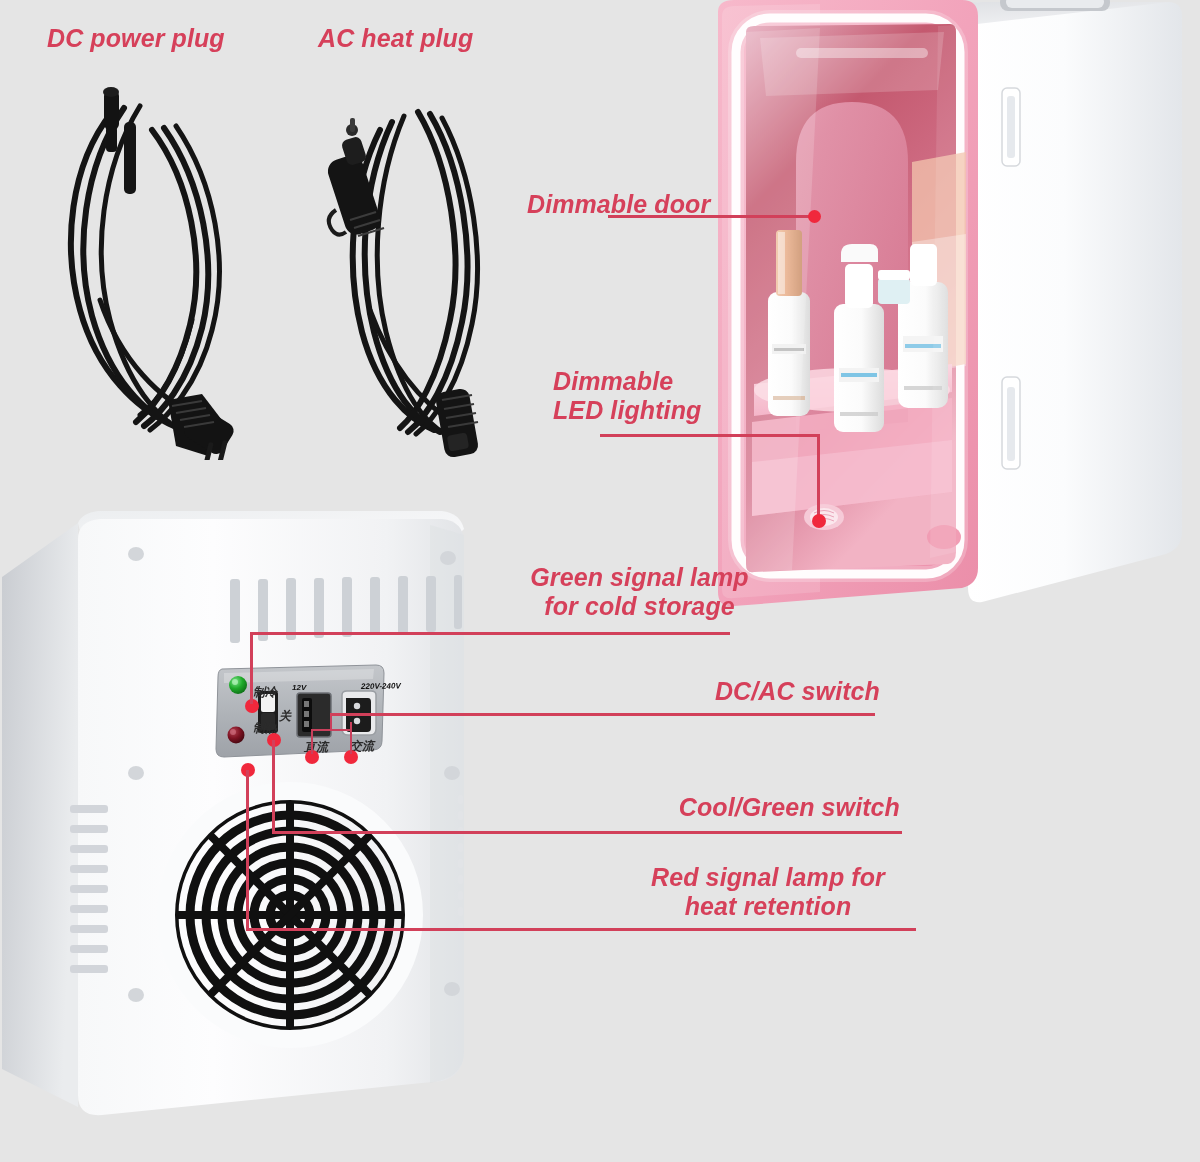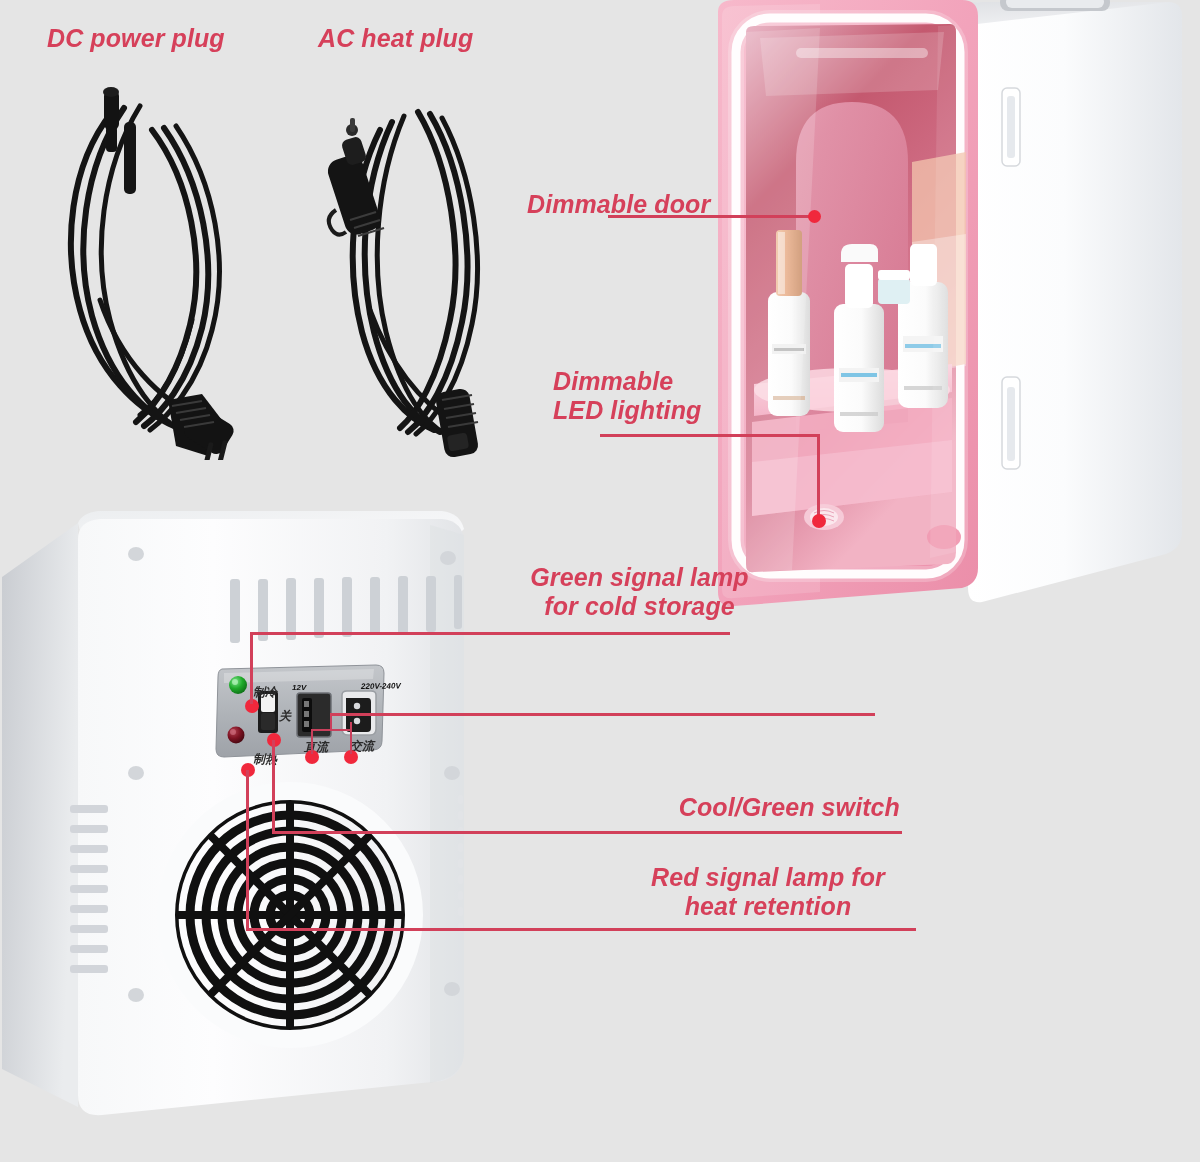--- a/index.html
+++ b/index.html
@@ -429,38 +429,39 @@
 
         <circle r="124" fill="none" stroke="#fafbfc" stroke-width="18"></circle>
       </g>
     </svg>
 
     
     <div class="panel-label v-en" style="left:302px;top:188px;">12V</div>
     <div class="panel-label v-en" style="left:343px;top:187px;transform:rotate(-1deg);padding-left:28px;">220V-240V</div>
     <div class="panel-label" style="left:263px;top:189px;">制冷</div>
     <div class="panel-label" style="left:289px;top:213px;">关</div>
-    <div class="panel-label" style="left:263px;top:256px;text-align:center;">制热</div>
+    <div class="panel-label" style="left:263px;top:225px;text-align:center;">制热</div>
     <div class="panel-label" style="left:314px;top:244px;">直流</div>
     <div class="panel-label" style="left:360px;top:243px;">交流</div>
   </div>
 
   <div class="dot" style="left:245px;top:699px;width:14px;height:14px;"></div>
   <div class="lead-v" style="left:250px;top:632px;height:72px;"></div>
   <div class="lead-h" style="left:250px;top:632px;width:480px;"></div>
   <div class="callout c-center" style="left:527px;top:592px;width:225px;">for cold storage</div>
   <div class="callout c-center" style="left:527px;top:563px;width:225px;">Green signal lamp</div>
 
   <div class="dot" style="left:305px;top:750px;width:14px;height:14px;"></div>
   <div class="dot" style="left:344px;top:750px;width:14px;height:14px;"></div>
   <div class="lead-v thin" style="left:311px;top:730px;height:24px;"></div>
   <div class="lead-v thin" style="left:350px;top:722px;height:32px;"></div>
   <div class="lead-h thin" style="left:311px;top:729px;width:41px;"></div>
   <div class="lead-v thin" style="left:330px;top:714px;height:17px;"></div>
   <div class="lead-h" style="left:330px;top:713px;width:545px;"></div>
+  <div class="callout c-right" style="left:600px;top:677px;width:280px;">DC/AC switch</div>
 
   <div class="dot" style="left:267px;top:733px;width:14px;height:14px;"></div>
   <div class="lead-v" style="left:272px;top:740px;height:93px;"></div>
   <div class="lead-h" style="left:272px;top:831px;width:630px;"></div>
   <div class="callout c-right" style="left:620px;top:793px;width:280px;">Cool/Green switch</div>
 
   <div class="dot" style="left:241px;top:763px;width:14px;height:14px;"></div>
   <div class="lead-v" style="left:246px;top:770px;height:160px;"></div>
   <div class="lead-h" style="left:246px;top:928px;width:670px;"></div>
   <div class="callout c-center" style="left:618px;top:892px;width:300px;">heat retention</div>

